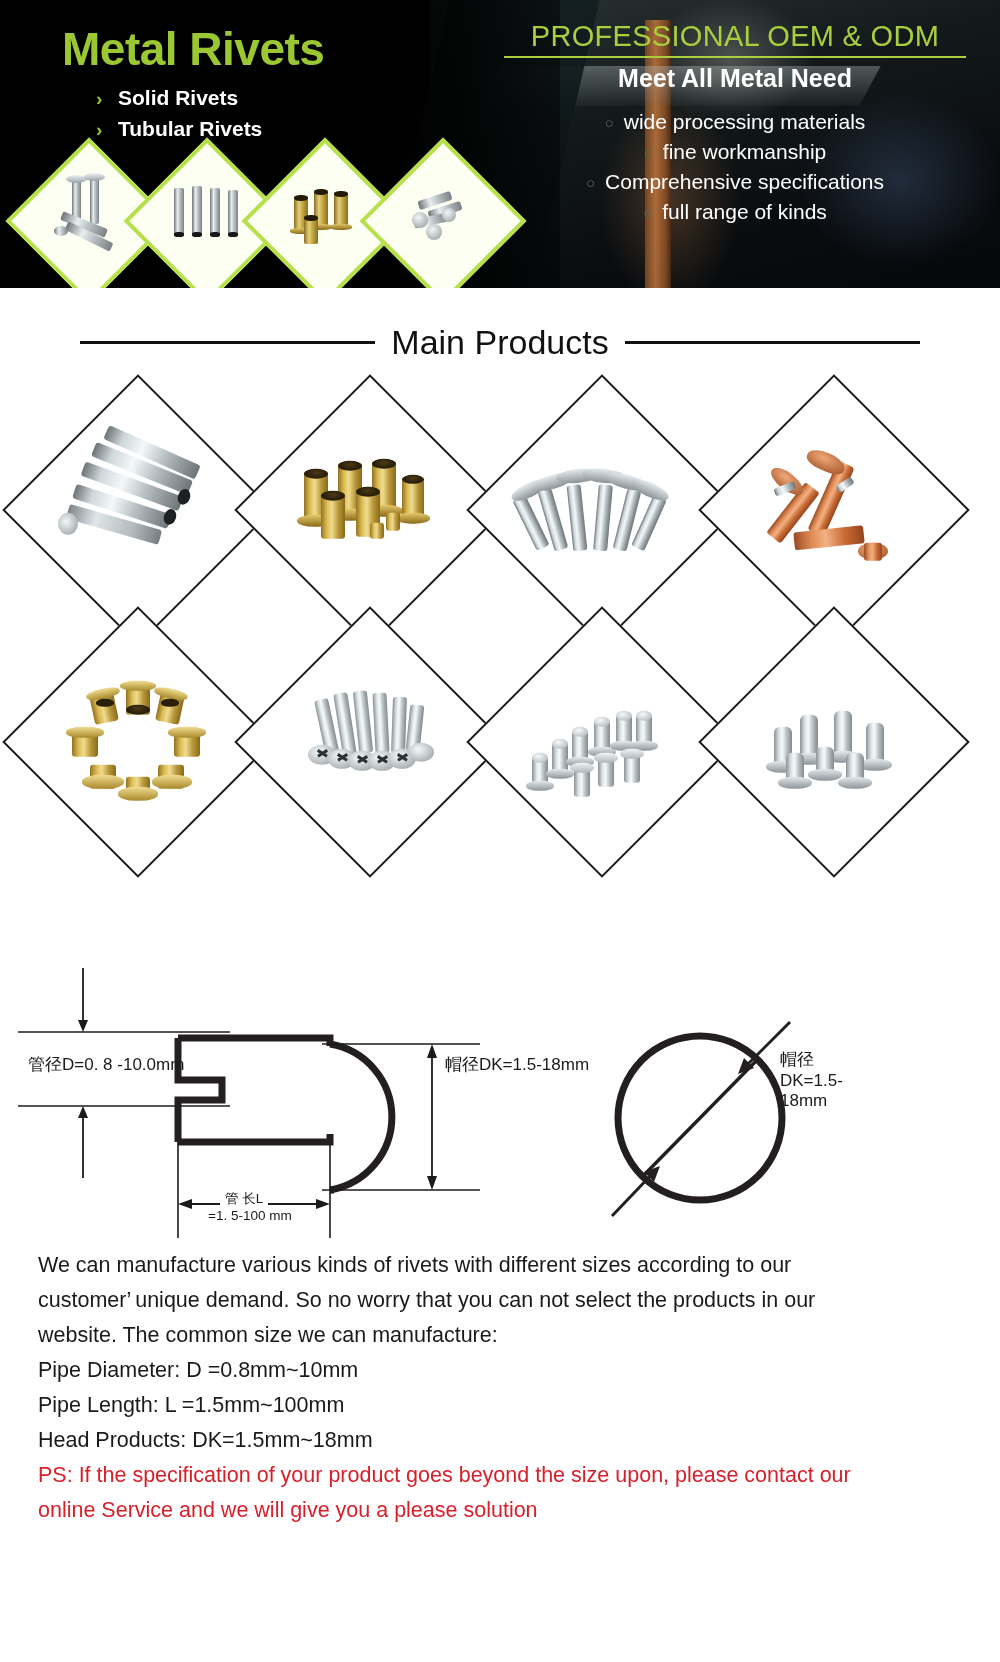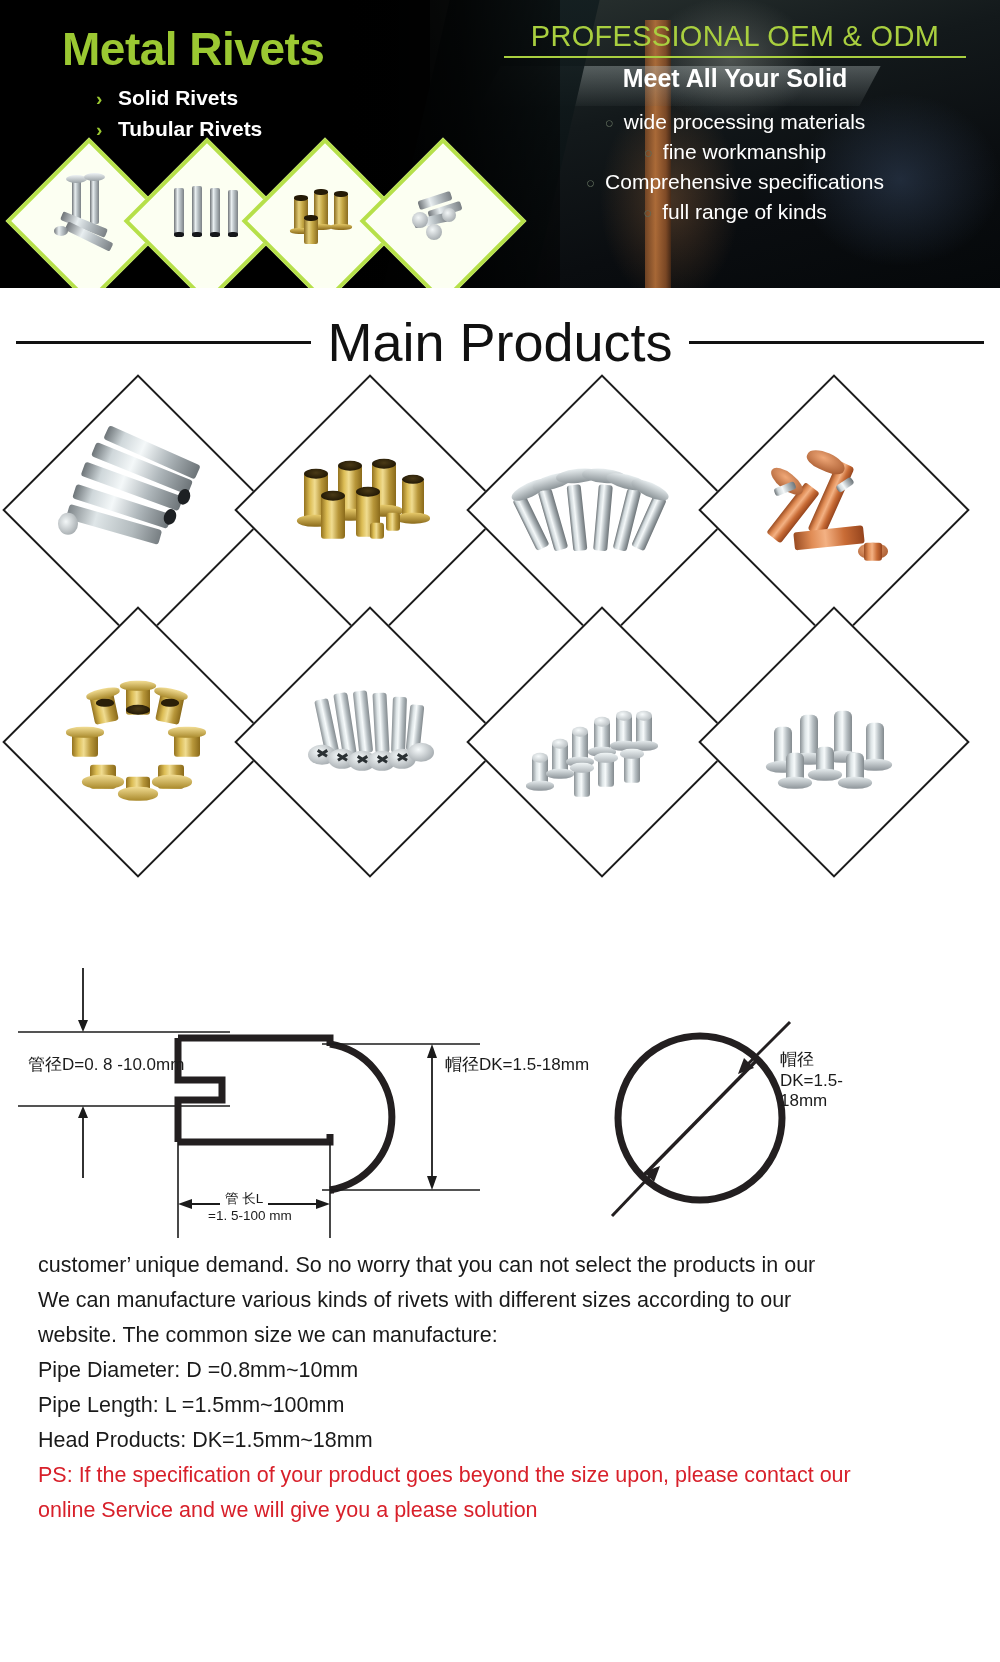--- a/index.html
+++ b/index.html
@@ -73,21 +73,21 @@
 
   
   .mp-title-row {
     position: absolute; left: 0; top: 288px; width: 1000px; height: 108px;
     display:flex; align-items:center; justify-content:center; gap: 16px;
   }
   .mp-rule { height: 3px; background:#111; flex: 0 0 auto; }
   .mp-rule.l { width: 295px; }
   .mp-rule.r { width: 295px; }
   .mp-title {
-    font-size: 54px; font-weight: 400; color:#111; white-space:nowrap;
+    font-size: 34px; font-weight: 400; color:#111; white-space:nowrap;
     font-family: "Liberation Sans", sans-serif;
   }
 
   
   .grid { position:absolute; left:0; top: 392px; width:1000px; height: 548px; }
   .dcell {
     position:absolute; width: 192px; height: 192px;
     border: 2px solid #1b1b1b;
     transform: rotate(45deg);
     background:#fff;
@@ -195,21 +195,21 @@
           <div class="pinhead" style="left:42px;top:62px;width:16px;height:16px;background:radial-gradient(circle at 40% 35%,#f2f6f7,#8e9599);"></div>
           <div class="pinhead" style="left:58px;top:46px;width:14px;height:14px;background:radial-gradient(circle at 40% 35%,#f2f6f7,#8e9599);"></div>
         </div>
       </div>
     </div>
 
     <div style="position:absolute;left:470px;top:0;width:530px;height:288px;z-index:8;">
       <div style="position:absolute;left:0;top:20px;width:530px;text-align:center;">
         <div style="font-size:29px;font-weight:400;color:#a9cf3f;letter-spacing:.3px;">PROFESSIONAL OEM &amp; ODM</div>
         <div style="width:462px;height:2px;background:#a9cf3f;margin:3px auto 0;"></div>
-        <div style="font-size:25px;font-weight:700;color:#fff;margin-top:6px;">Meet All Your Solid</div>
+        <div style="font-size:25px;font-weight:700;color:#fff;margin-top:6px;">Meet All Metal Need</div>
       </div>
 
       <div style="position:absolute;left:0;top:110px;width:530px;">
         <div style="display:flex;align-items:center;justify-content:center;margin-bottom:6px;">
           <span style="color:#5d6a5a;font-size:15px;margin-right:10px;">○</span>
           <span style="color:#fff;font-size:21px;">wide processing materials</span>
         </div>
         <div style="display:flex;align-items:center;justify-content:center;margin-bottom:6px;">
           <span style="color:#5d6a5a;font-size:15px;margin-right:10px;">○</span>
           <span style="color:#fff;font-size:21px;">fine workmanship</span>
@@ -491,24 +491,24 @@
 
     <div style="position:absolute;left:445px;top:113px;font-size:17px;color:#1b1b1b;font-family:'Liberation Sans',sans-serif;">帽径DK=1.5-18mm</div>
 
     <div style="position:absolute;left:220px;top:250px;font-size:13.5px;color:#1b1b1b;background:#fff;padding:0 5px;font-family:'Liberation Sans',sans-serif;">管 长L</div>
     <div style="position:absolute;left:208px;top:268px;font-size:13.5px;color:#1b1b1b;font-family:'Liberation Sans',sans-serif;">=1. 5-100 mm</div>
 
     <div style="position:absolute;left:780px;top:108px;font-size:17px;color:#1b1b1b;font-family:'Liberation Sans',sans-serif;">帽径DK=1.5-18mm</div>
   </div>
 
   <div class="copy">
+    <p>We can manufacture various kinds of rivets with different sizes according to our</p>
     <p>
       <span>customer</span><span class="apos">’</span><span>unique demand. So no worry that you can not select the products in our</span>
     </p>
-    <p>We can manufacture various kinds of rivets with different sizes according to our</p>
     <p>website. The common size we can manufacture:</p>
     <p>Pipe Diameter: D =0.8mm~10mm</p>
     <p>Pipe Length: L =1.5mm~100mm</p>
     <p>Head Products: DK=1.5mm~18mm</p>
     <p class="red">PS: If the specification of your product goes beyond the size upon, please contact our</p>
     <p class="red">online Service and we will give you a please solution</p>
   </div>
 
 </div>
 

